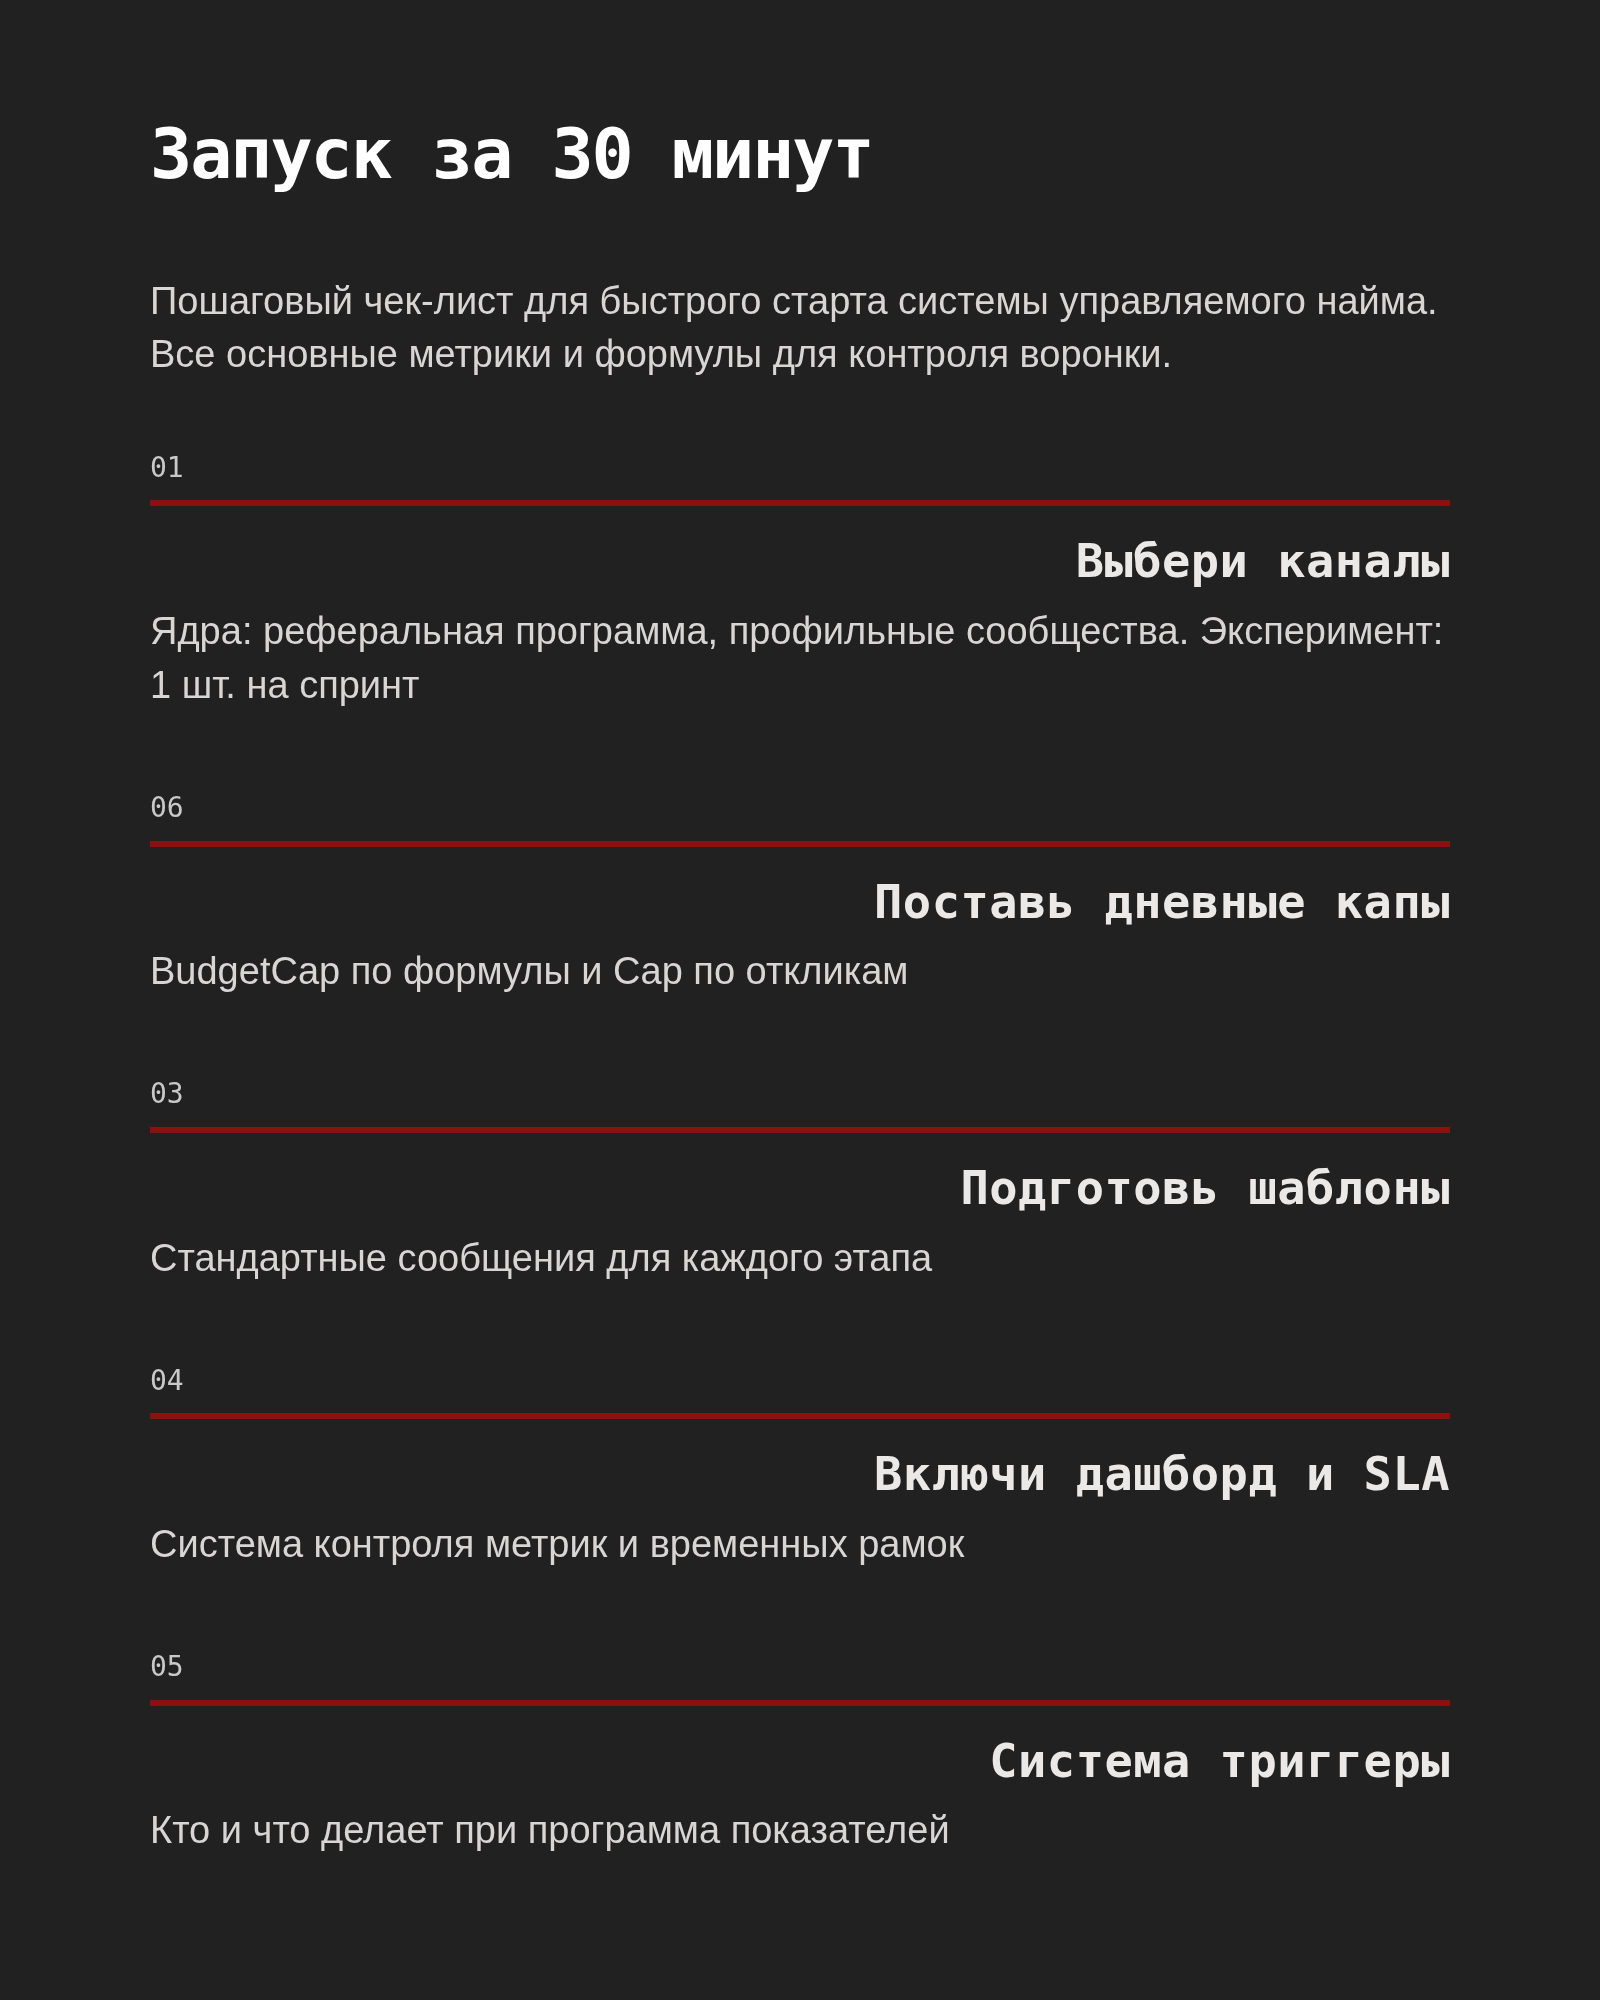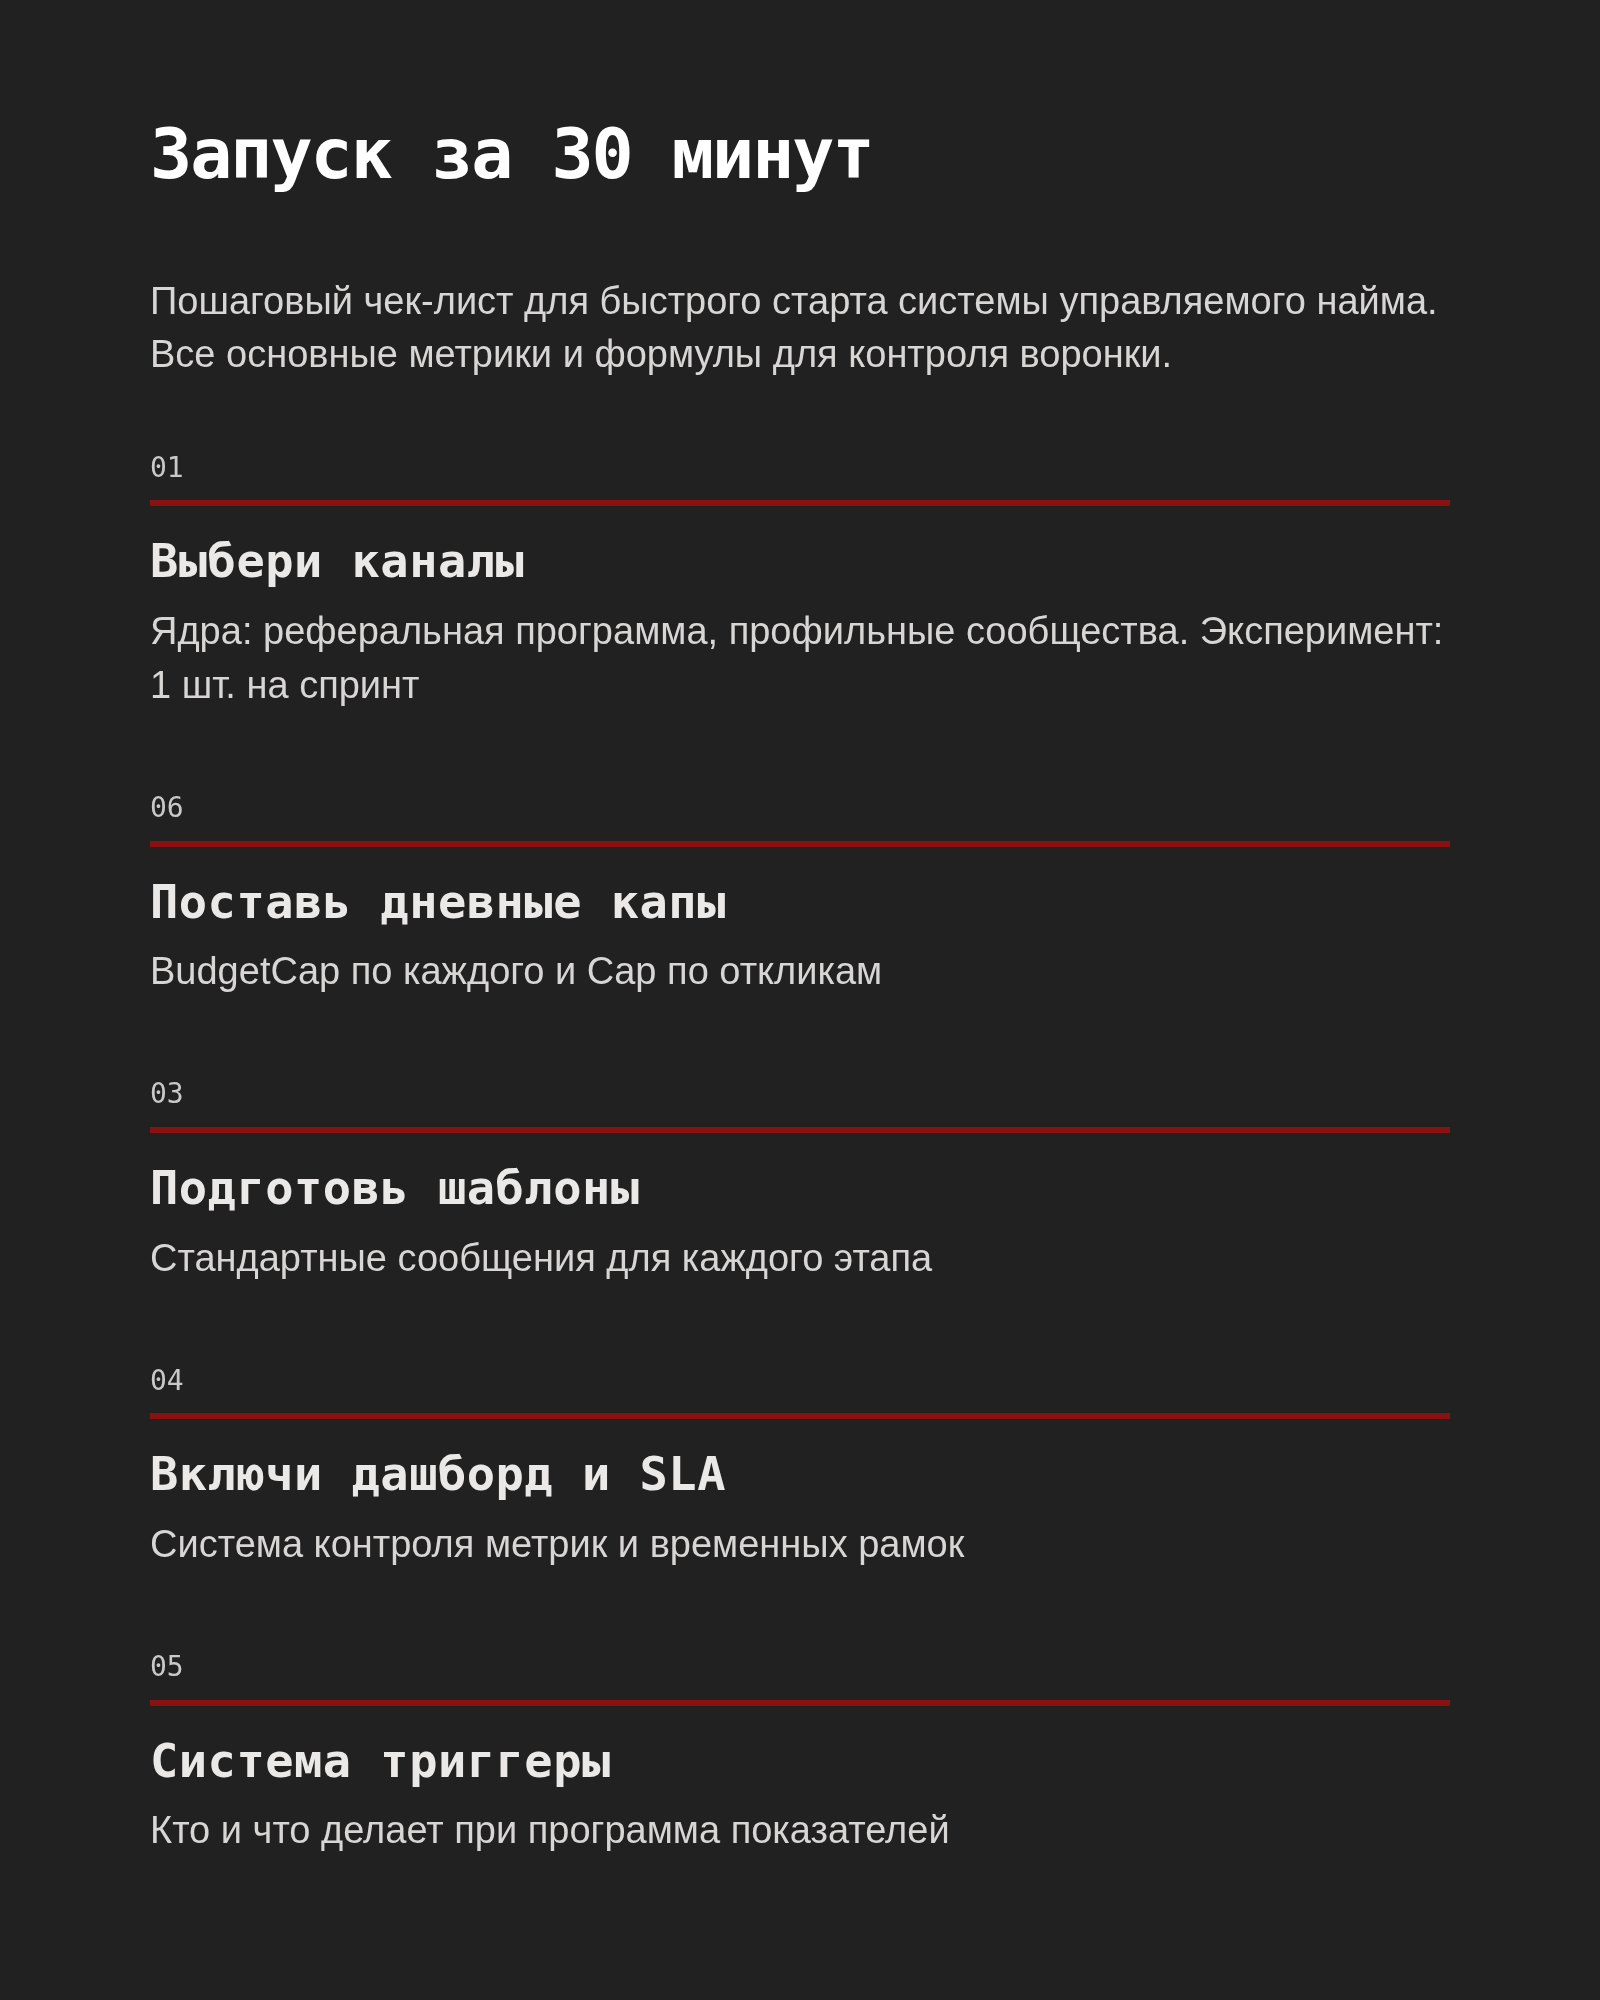--- a/index.html
+++ b/index.html
@@ -56,20 +56,21 @@
     border: none;
   }
   .step-heading {
     margin: 26px 0 0 0;
     font-family: "DejaVu Sans Mono", monospace;
     font-weight: 700;
     font-size: 47px;
     line-height: 1.25;
     letter-spacing: 0.5px;
     color: var(--heading, #ebe8e8);
+    text-align: right;
   }
   .step-desc {
     margin: 14px 0 0 0;
     max-width: 1300px;
     font-size: 38px;
     line-height: 1.42;
     color: var(--body, #d8d5d5);
   }
 </style>
 </head>
@@ -85,21 +86,21 @@
     <div class="step-number">01</div>
     <div class="step-divider"></div>
     <h2 class="step-heading">Выбери каналы</h2>
     <p class="step-desc">Ядра: реферальная программа, профильные сообщества. Эксперимент: 1 шт. на спринт</p>
   </section>
 
   <section class="step">
     <div class="step-number">06</div>
     <div class="step-divider"></div>
     <h2 class="step-heading">Поставь дневные капы</h2>
-    <p class="step-desc">BudgetCap по каждого и Cap по откликам</p>
+    <p class="step-desc">BudgetCap по формулы и Cap по откликам</p>
   </section>
 
   <section class="step">
     <div class="step-number">03</div>
     <div class="step-divider"></div>
     <h2 class="step-heading">Подготовь шаблоны</h2>
     <p class="step-desc">Стандартные сообщения для каждого этапа</p>
   </section>
 
   <section class="step">

